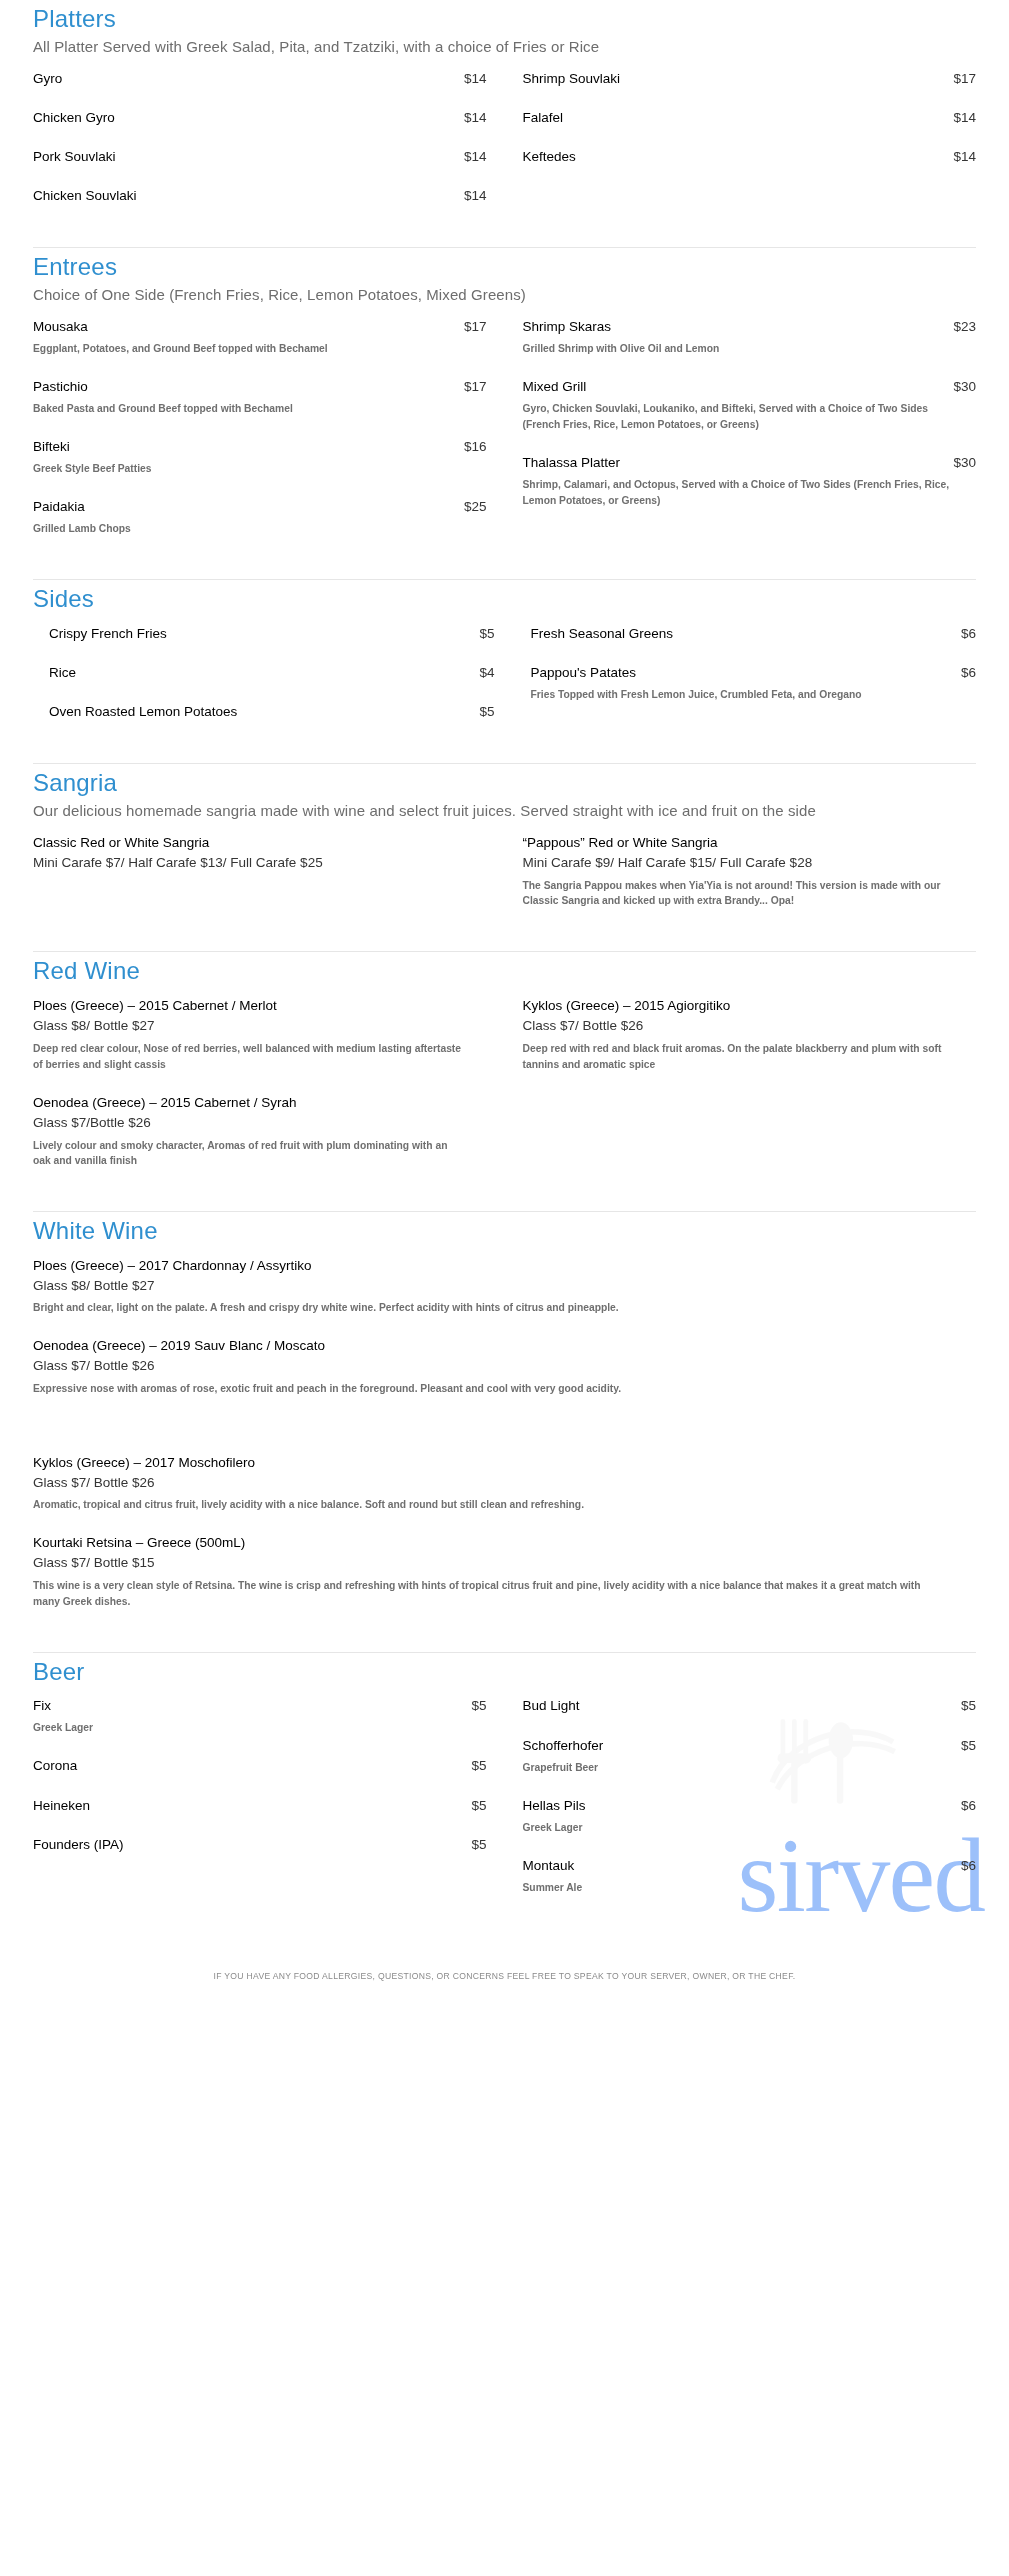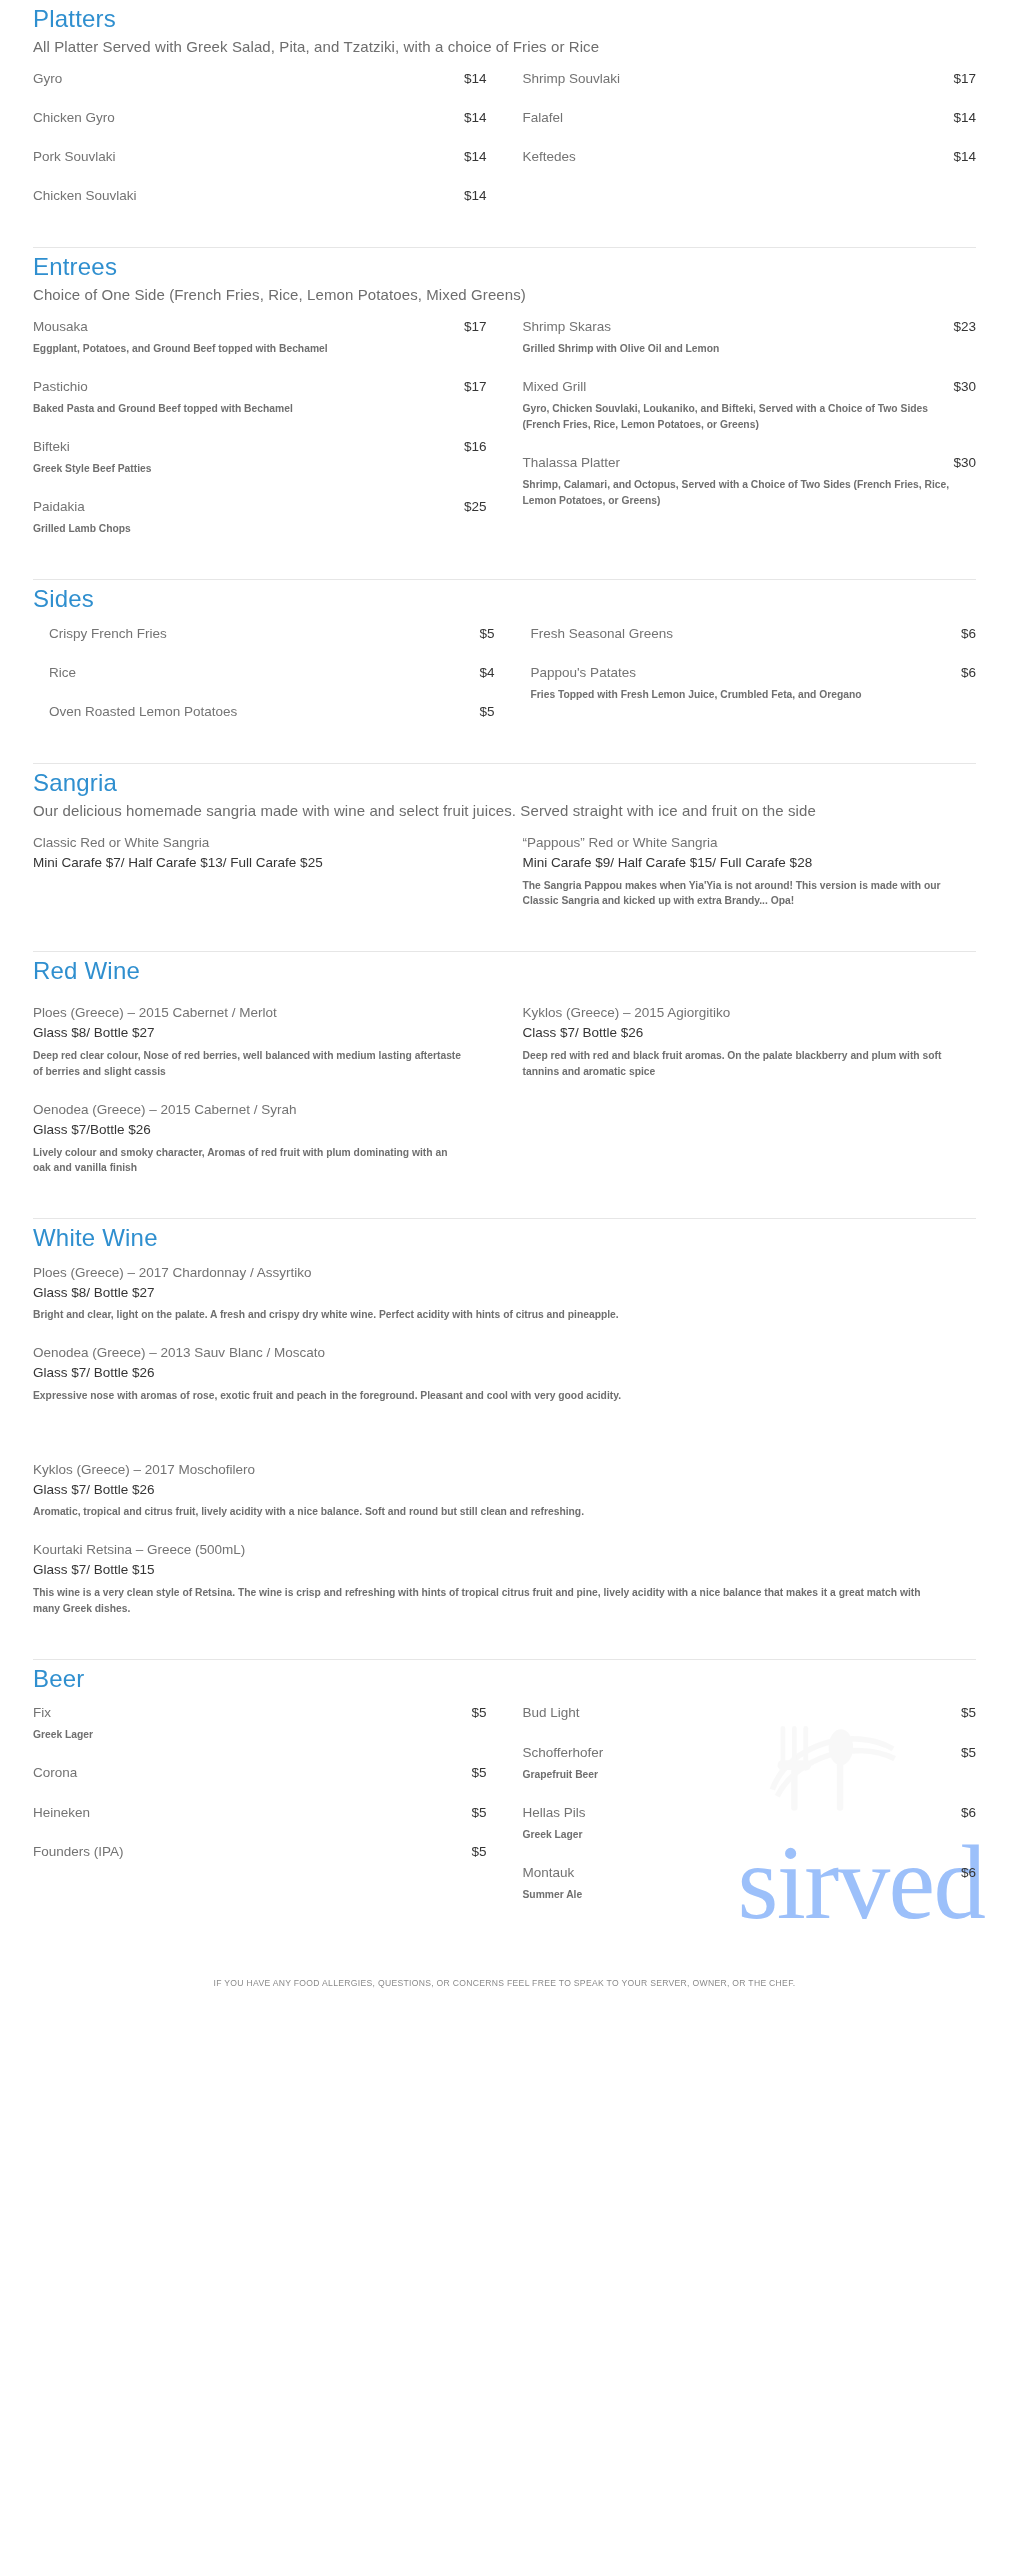--- a/index.html
+++ b/index.html
@@ -73,21 +73,21 @@
     margin-bottom: 21px;
   }
   .item-head {
     display: flex;
     align-items: baseline;
     justify-content: space-between;
     gap: 11.4px;
   }
   .item-name {
     font-size: 13.5px;
-    color: #737373;
+    color: #000000;
     font-weight: 400;
     line-height: 1.35;
   }
   .item-price {
     font-size: 13.5px;
     color: #353535;
     white-space: nowrap;
     font-weight: 400;
   }
   .item-desc {
@@ -317,21 +317,21 @@
           </div>
           <div class="item-sub">Mini Carafe $9/ Half Carafe $15/ Full Carafe $28</div>
           <div class="item-desc">The Sangria Pappou makes when Yia'Yia is not around! This version is made with our Classic Sangria and kicked up with extra Brandy... Opa!</div>
         </div>
       </div>
     </div>
   </div>
 
   <div class="section">
     <h2 class="section-title">Red Wine</h2>
-    <div class="cols" style="margin-top:19px;">
+    <div class="cols" style="margin-top:12px;">
       <div class="col">
         <div class="item">
           <div class="item-head">
             <div class="item-name">Ploes (Greece) – 2015 Cabernet / Merlot</div>
           </div>
           <div class="item-sub">Glass $8/ Bottle $27</div>
           <div class="item-desc">Deep red clear colour, Nose of red berries, well balanced with medium lasting aftertaste of berries and slight cassis</div>
         </div>
         <div class="item">
           <div class="item-head">
@@ -359,21 +359,21 @@
       <div class="col">
         <div class="item">
           <div class="item-head">
             <div class="item-name">Ploes (Greece) – 2017 Chardonnay / Assyrtiko</div>
           </div>
           <div class="item-sub">Glass $8/ Bottle $27</div>
           <div class="item-desc">Bright and clear, light on the palate. A fresh and crispy dry white wine. Perfect acidity with hints of citrus and pineapple.</div>
         </div>
         <div class="item">
           <div class="item-head">
-            <div class="item-name">Oenodea (Greece) – 2013 Sauv Blanc / Moscato</div>
+            <div class="item-name">Oenodea (Greece) – 2019 Sauv Blanc / Moscato</div>
           </div>
           <div class="item-sub">Glass $7/ Bottle $26</div>
           <div class="item-desc">Expressive nose with aromas of rose, exotic fruit and peach in the foreground. Pleasant and cool with very good acidity.</div>
         </div>
       </div>
       <div class="col">
         <div class="item">
           <div class="item-head">
             <div class="item-name">Kyklos (Greece) – 2017 Moschofilero</div>
           </div>

